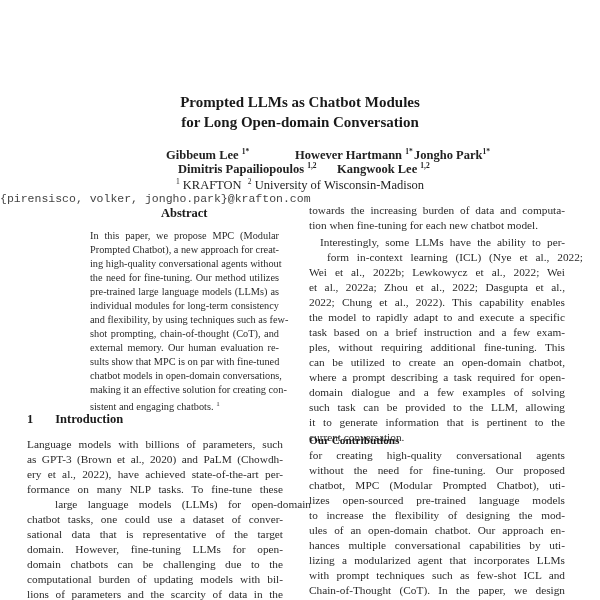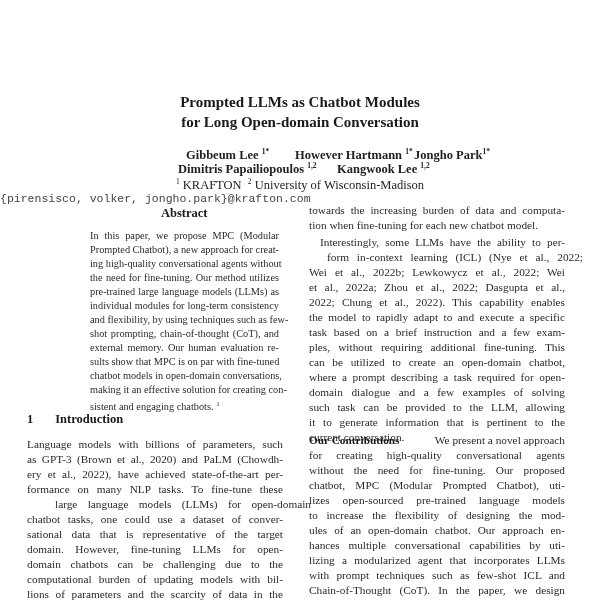--- a/index.html
+++ b/index.html
@@ -20,21 +20,21 @@
 </style>
 </head>
 <body>
 
 <div>
 
   <div class="title" style="top:92px">Prompted LLMs as Chatbot Modules</div>
   <div class="title" style="top:112px">for Long Open-domain Conversation</div>
 
   <div class="authors" style="top:144px">
-    <span style="position:absolute; left:186px;"><span>Gibbeum Lee</span> <sup>1*</sup></span>
+    <span style="position:absolute; left:166px;"><span>Gibbeum Lee</span> <sup>1*</sup></span>
     <span style="position:absolute; left:295px;"><span>However Hartmann</span> <sup>1*</sup></span>
     <span style="position:absolute; left:414px;"><span>Jongho Park</span><sup>1*</sup></span>
   </div>
   <div class="authors" style="top:158px">
     <span style="position:absolute; left:178px;"><span>Dimitris Papailiopoulos</span> <sup>1,2</sup></span>
     <span style="position:absolute; left:337px;"><span>Kangwook Lee</span> <sup>1,2</sup></span>
   </div>
   <div class="affil" style="top:146px; top:146px;"></div>
 
   <div class="affil" style="top:174px">
@@ -91,21 +91,20 @@
     <div class="line just" style="left:309px; width:256px; top:340px;">ples, without requiring additional fine-tuning. This</div>
     <div class="line just" style="left:309px; width:256px; top:355px;">can be utilized to create an open-domain chatbot,</div>
     <div class="line just" style="left:309px; width:256px; top:370px;">where a prompt describing a task required for open-</div>
     <div class="line just" style="left:309px; width:256px; top:385px;">domain dialogue and a few examples of solving</div>
     <div class="line just" style="left:309px; width:256px; top:400px;">such task can be provided to the LLM, allowing</div>
     <div class="line just" style="left:309px; width:256px; top:415px;">it to generate information that is pertinent to the</div>
     <div class="line" style="left:309px; top:430px;text-align:center;">current conversation.</div>
 
     <div class="line" style="left:309px; width:256px; top:433px; display:flex; justify-content:space-between;">
       <b class="inl">Our Contributions</b>
-      <span>We present a novel approach</span>
     </div>
     <div class="line just" style="left:309px; width:256px; top:448px;">for creating high-quality conversational agents</div>
     <div class="line just" style="left:309px; width:256px; top:463px;">without the need for fine-tuning. Our proposed</div>
     <div class="line just" style="left:309px; width:256px; top:478px;">chatbot, MPC (Modular Prompted Chatbot), uti-</div>
     <div class="line just" style="left:309px; width:256px; top:493px;">lizes open-sourced pre-trained language models</div>
     <div class="line just" style="left:309px; width:256px; top:508px;">to increase the flexibility of designing the mod-</div>
     <div class="line just" style="left:309px; width:256px; top:523px;">ules of an open-domain chatbot. Our approach en-</div>
     <div class="line just" style="left:309px; width:256px; top:538px;">hances multiple conversational capabilities by uti-</div>
     <div class="line just" style="left:309px; width:256px; top:553px;">lizing a modularized agent that incorporates LLMs</div>
     <div class="line just" style="left:309px; width:256px; top:568px;">with prompt techniques such as few-shot ICL and</div>

